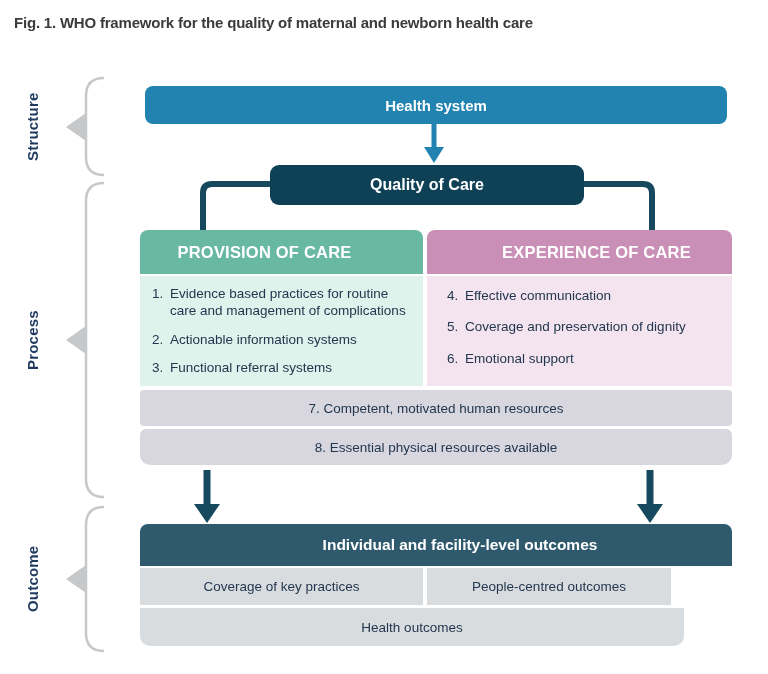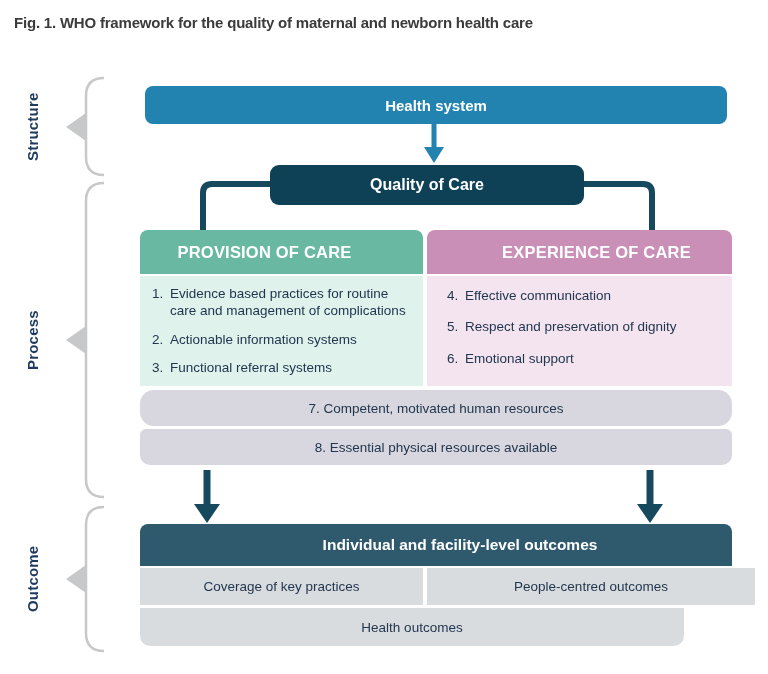--- a/index.html
+++ b/index.html
@@ -55,35 +55,35 @@
   }
   .prov-body{left:140px;width:283px;background:var(--provision-bg,#DFF2EC);padding:9px 6px 0 12px;}
   .exp-body{left:427px;width:305px;background:var(--experience-bg,#F4E4EF);padding:11px 6px 0 20px;}
   .item{display:flex;margin-bottom:11px;}
   .exp-body .item{margin-bottom:14px;}
   .item .num{flex:0 0 18px;}
   .item .txt{flex:1;}
 
   .res-bar{
     left:140px;width:592px;height:36px;background:var(--resource-bar-bg,#D8D6DE);
-    color:var(--text-navy,#2D3C50);font-size:13.5px;border-radius:14px;
+    color:var(--text-navy,#2D3C50);font-size:13.5px;border-radius:4px;
   }
   .bar7{top:390px;}
   .bar8{top:429px;border-radius:6px 6px 10px 10px;}
 
   .outcomes-header{
     left:140px;top:524px;width:592px;height:42px;border-radius:8px 8px 0 0;
     background:var(--outcomes-header,#2F5A6E);color:#fff;font-weight:bold;font-size:15.5px;padding-left:48px;
   }
   .out-cell{
     top:568px;height:37px;background:var(--outcomes-row-bg,#D9DCDF);
     color:var(--text-navy,#32475A);font-size:13.5px;
   }
   .out-cell.c1{left:140px;width:283px;text-align:center;}
-  .out-cell.c2{left:427px;width:328px;}
+  .out-cell.c2{left:427px;width:244px;}
   .out-footer{
     left:140px;top:608px;width:544px;height:38px;background:var(--outcomes-row-bg,#D9DCDF);
     color:var(--text-navy,#32475A);font-size:13.5px;border-radius:0 0 10px 10px;
   }
 </style>
 </head>
 <body>
 
 <div id="canvas">
 
@@ -148,21 +148,21 @@
     </div>
   </div>
 
   <div class="col-body exp-body">
     <div class="item">
       <span class="num">4.</span>
       <span class="txt">Effective communication</span>
     </div>
     <div class="item">
       <span class="num">5.</span>
-      <span class="txt">Respect and preservation of dignity</span>
+      <span class="txt">Coverage and preservation of dignity</span>
     </div>
     <div class="item">
       <span class="num">6.</span>
       <span class="txt">Emotional support</span>
     </div>
   </div>
 
   <div class="box res-bar bar7">
     <span>7. Competent, motivated human resources</span>
   </div>

